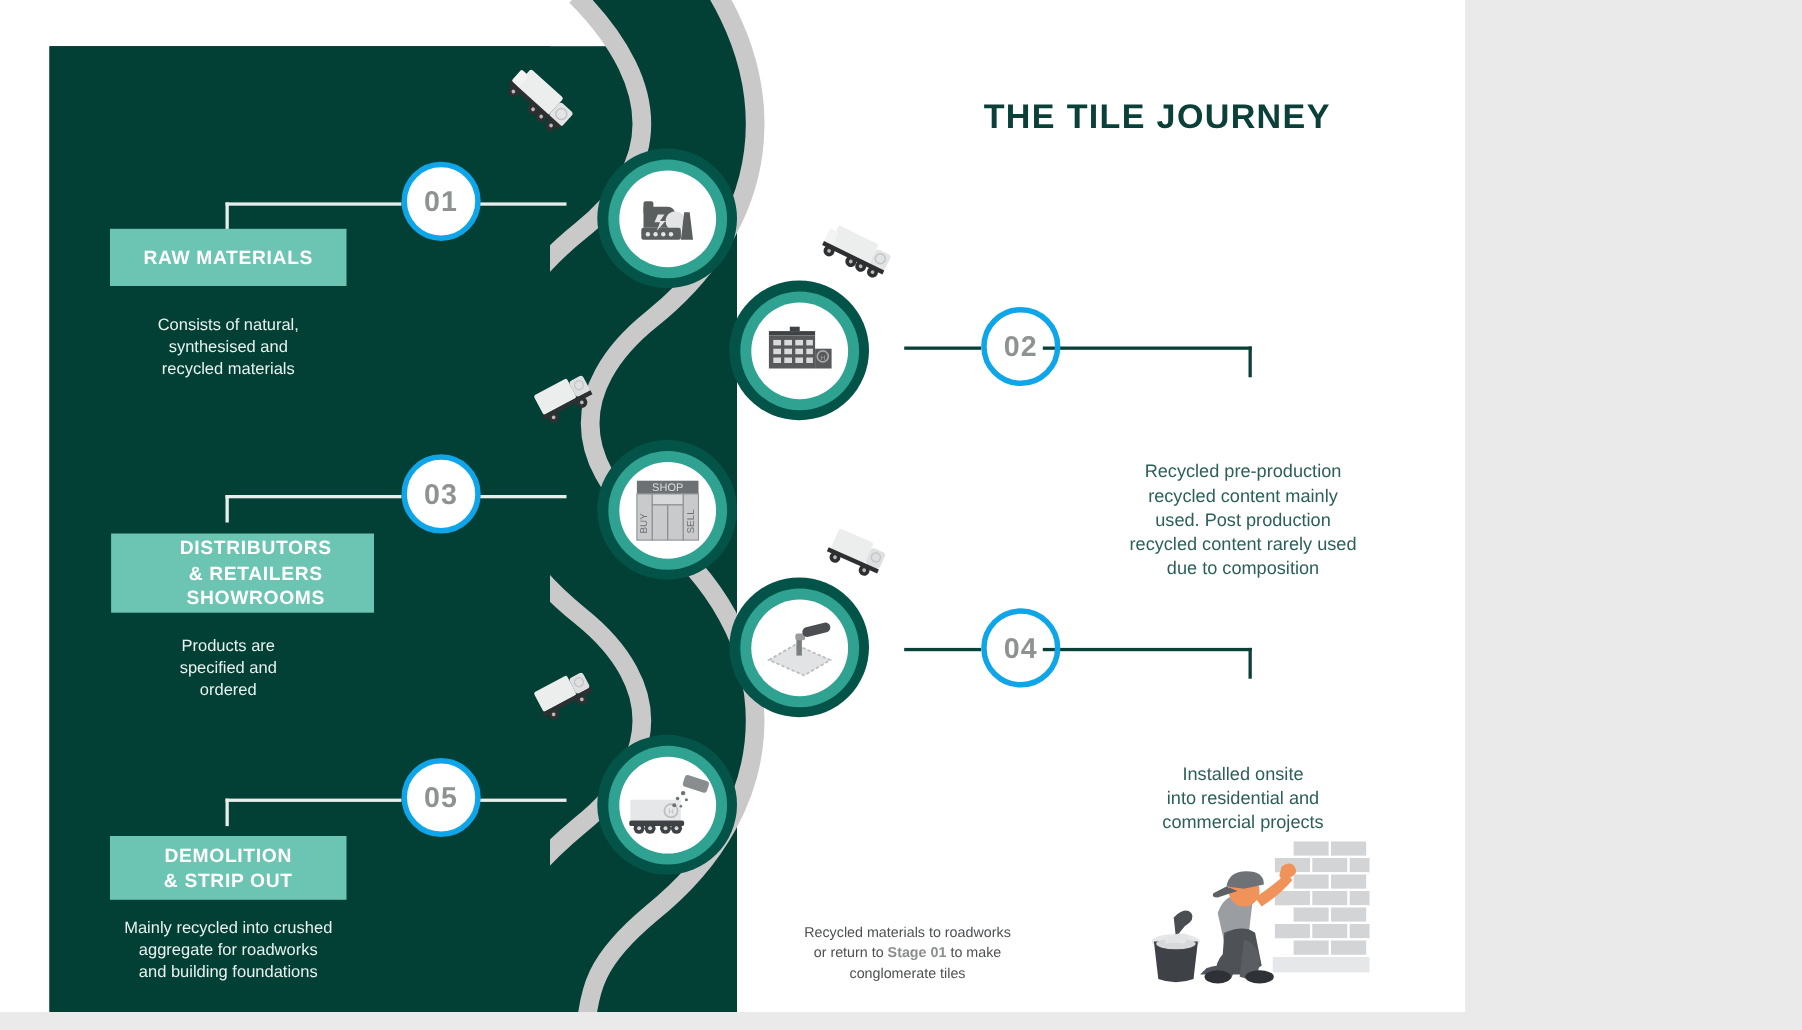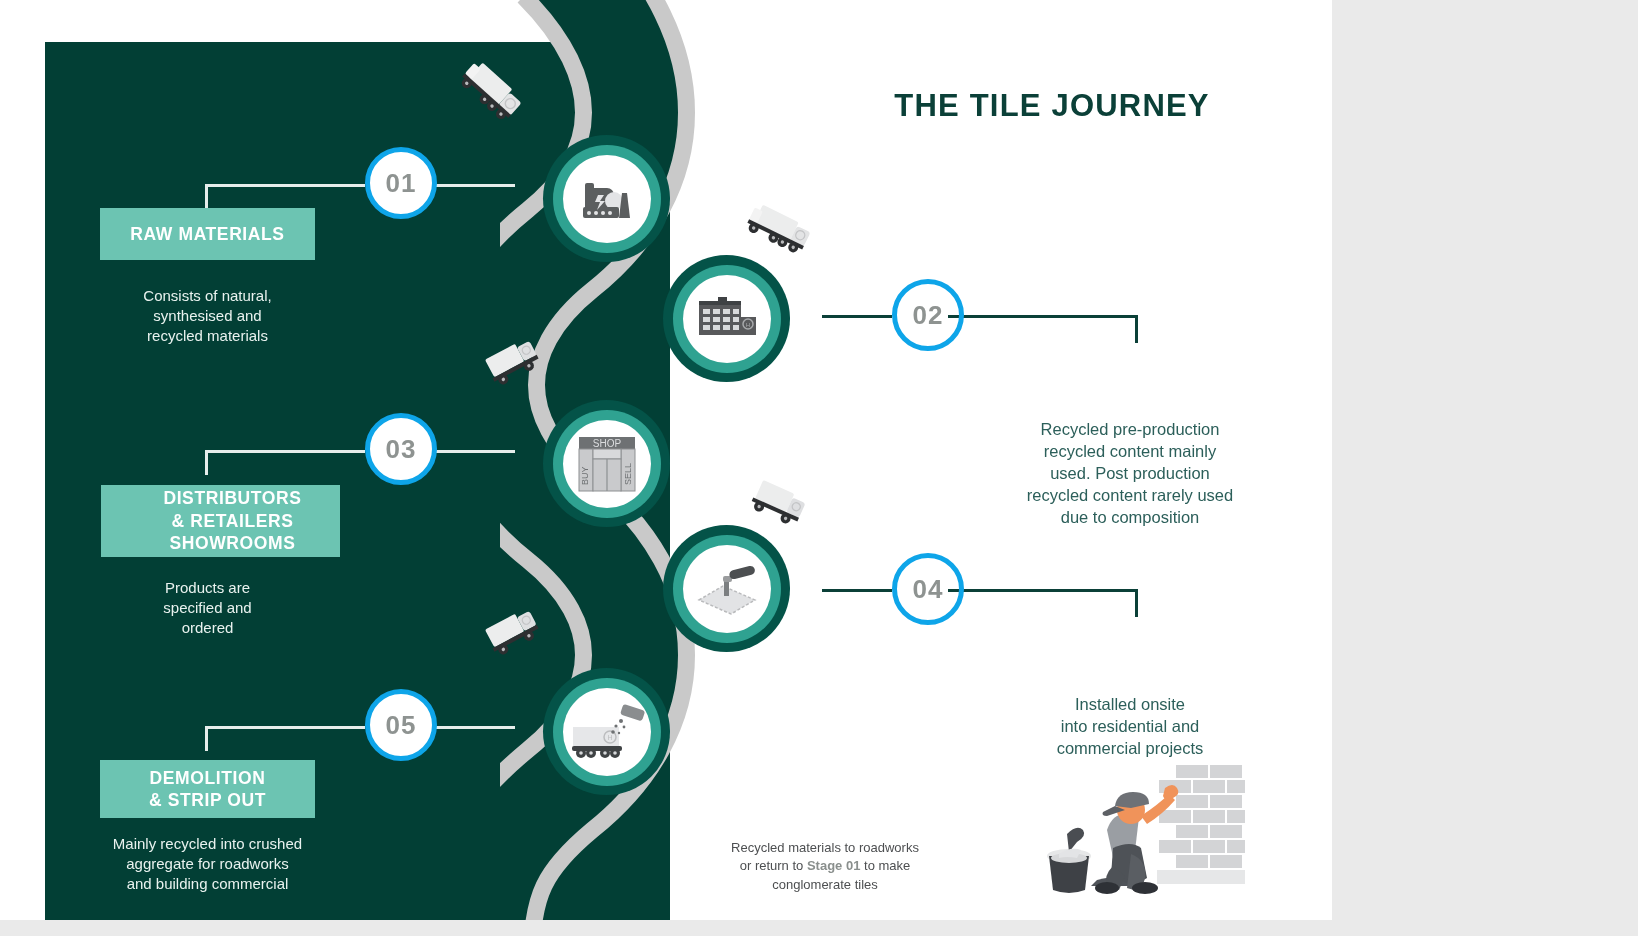--- a/index.html
+++ b/index.html
@@ -372,21 +372,21 @@
     <div>ordered</div>
   </div>
 
   <div class="lbox" style="left:100px;top:760px;width:215px;height:58px;flex-direction:column;">
     <span>DEMOLITION</span>
     <span>&amp; STRIP OUT</span>
   </div>
   <div class="ldesc" style="left:70px;top:834px;width:275px;">
     <div class="nowrap">Mainly recycled into crushed</div>
     <div class="nowrap">aggregate for roadworks</div>
-    <div class="nowrap">and building commercial</div>
+    <div class="nowrap">and building foundations</div>
   </div>
 
   <div class="rdesc" style="left:1010px;top:419px;width:240px;">
     <div class="nowrap">Recycled pre-production</div>
     <div class="nowrap">recycled content mainly</div>
     <div class="nowrap">used. Post production</div>
     <div class="nowrap">recycled content rarely used</div>
     <div class="nowrap">due to composition</div>
   </div>
 

